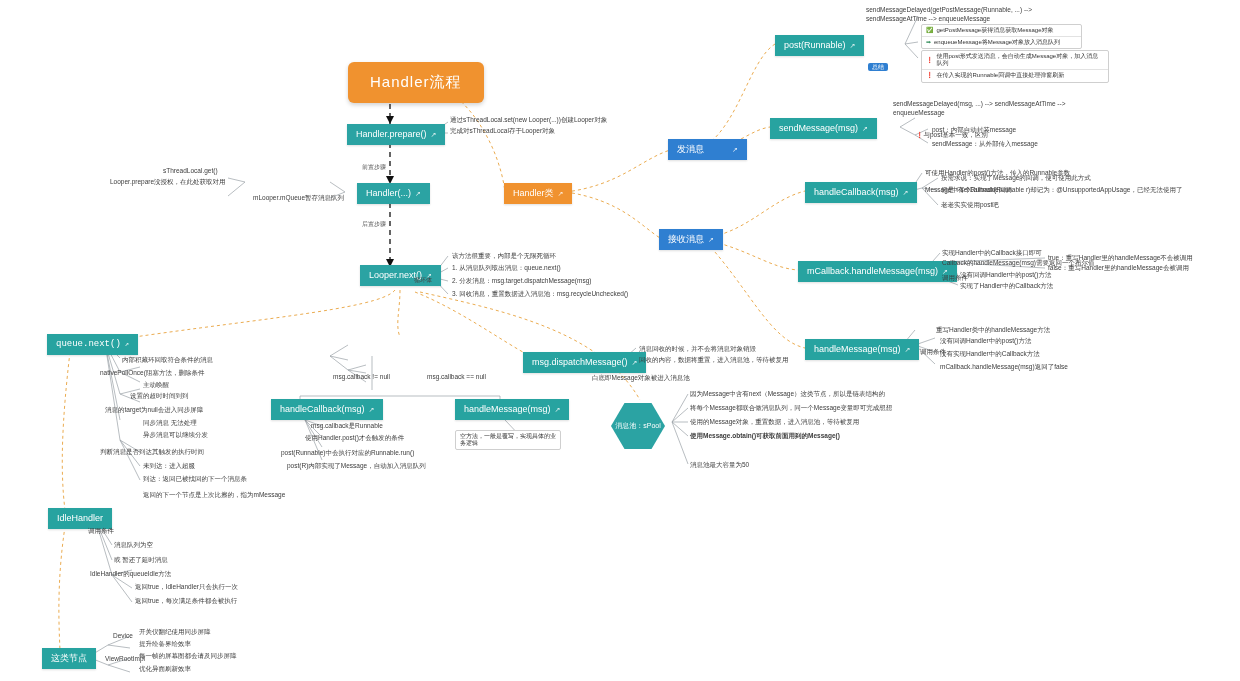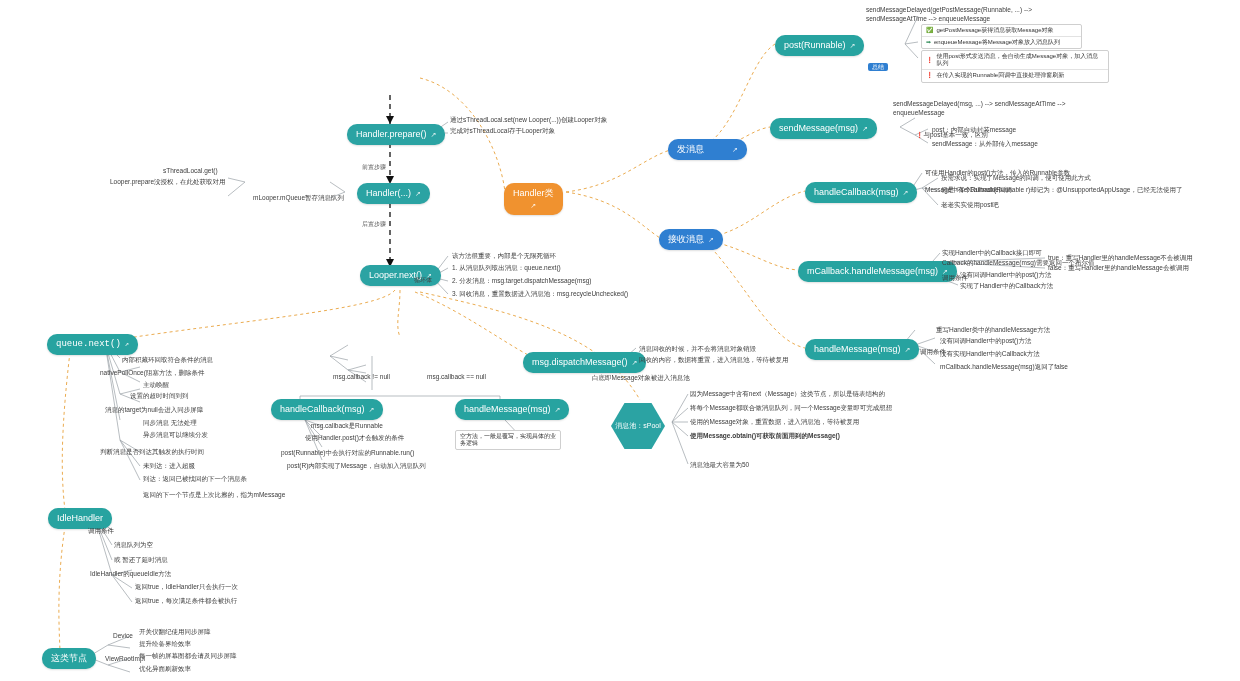--- a/index.html
+++ b/index.html
@@ -8,29 +8,29 @@
     background:#ffffff;
     font-family:"Liberation Sans","DejaVu Sans",sans-serif;
     overflow:hidden;
     position:relative;
   }
   #canvas{position:absolute;left:0;top:0;width:1240px;height:681px;}
   svg.links{position:absolute;left:0;top:0;width:1240px;height:681px;pointer-events:none;}
   .node{position:absolute;box-sizing:border-box;white-space:nowrap;}
   
   .pill{
-    border-radius:10px;color:#fff;font-size:9px;line-height:1;
+    border-radius:0;color:#fff;font-size:9px;line-height:1;
     padding:6px 9px;display:flex;align-items:center;gap:4px;
     box-shadow:0 1px 2px rgba(0,0,0,.13);
   }
   .pill .ex{font-size:7px;opacity:.85;}
   .teal{background:#2ba3a3;}
   .teal2{background:#27a3a0;}
   .blue{background:#2f7fd1;}
-  .orange{background:#f0922f;flex-direction:column;}
+  .orange{background:#f0922f;}
   .title{
     background:#f0922f;color:#fff;font-size:15px;border-radius:6px;
     padding:11px 22px;box-shadow:0 2px 4px rgba(0,0,0,.18);
     letter-spacing:1px;
   }
   .leaf{
     font-size:6.5px;color:#3c3c3c;line-height:1.25;white-space:nowrap;
   }
   .leafsm{font-size:6px;color:#444;}
   .hex{
@@ -102,20 +102,21 @@
       <path d="M88 657 L108 645 M88 657 L108 665 M108 645 L130 636 M108 645 L130 648 M108 665 L130 658 M108 665 L130 672"></path>
       <path d="M330 356 L348 345 M330 356 L348 360 M330 356 L348 370 M348 370 L366 365 M348 370 L366 373 M348 370 L366 382"></path>
       <path d="M372 356 L372 390 M300 408 L300 396 L372 396 M500 408 L500 396 L372 396"></path>
       <path d="M305 420 L322 426 M305 420 L322 437 M305 420 L322 447 M305 420 L322 460"></path>
       <path d="M505 420 L522 438"></path>
       <path d="M620 362 L636 348 M620 362 L636 358 M620 362 L636 372"></path>
       <path d="M672 422 L688 394 M672 422 L688 408 M672 422 L688 422 M672 422 L688 436 M672 422 L688 464"></path>
     </g>
   </svg>
 
+  <div class="node title" style="left:348px;top:62px;">Handler流程</div>
 
   <div class="node pill teal" style="left:347px;top:124px;">
     <span>Handler.prepare()</span>
     <span class="ex">↗</span>
   </div>
   <div class="node pill teal" style="left:357px;top:183px;">
     <span>Handler(...)</span>
     <span class="ex">↗</span>
   </div>
   <div class="node pill teal" style="left:360px;top:265px;">

